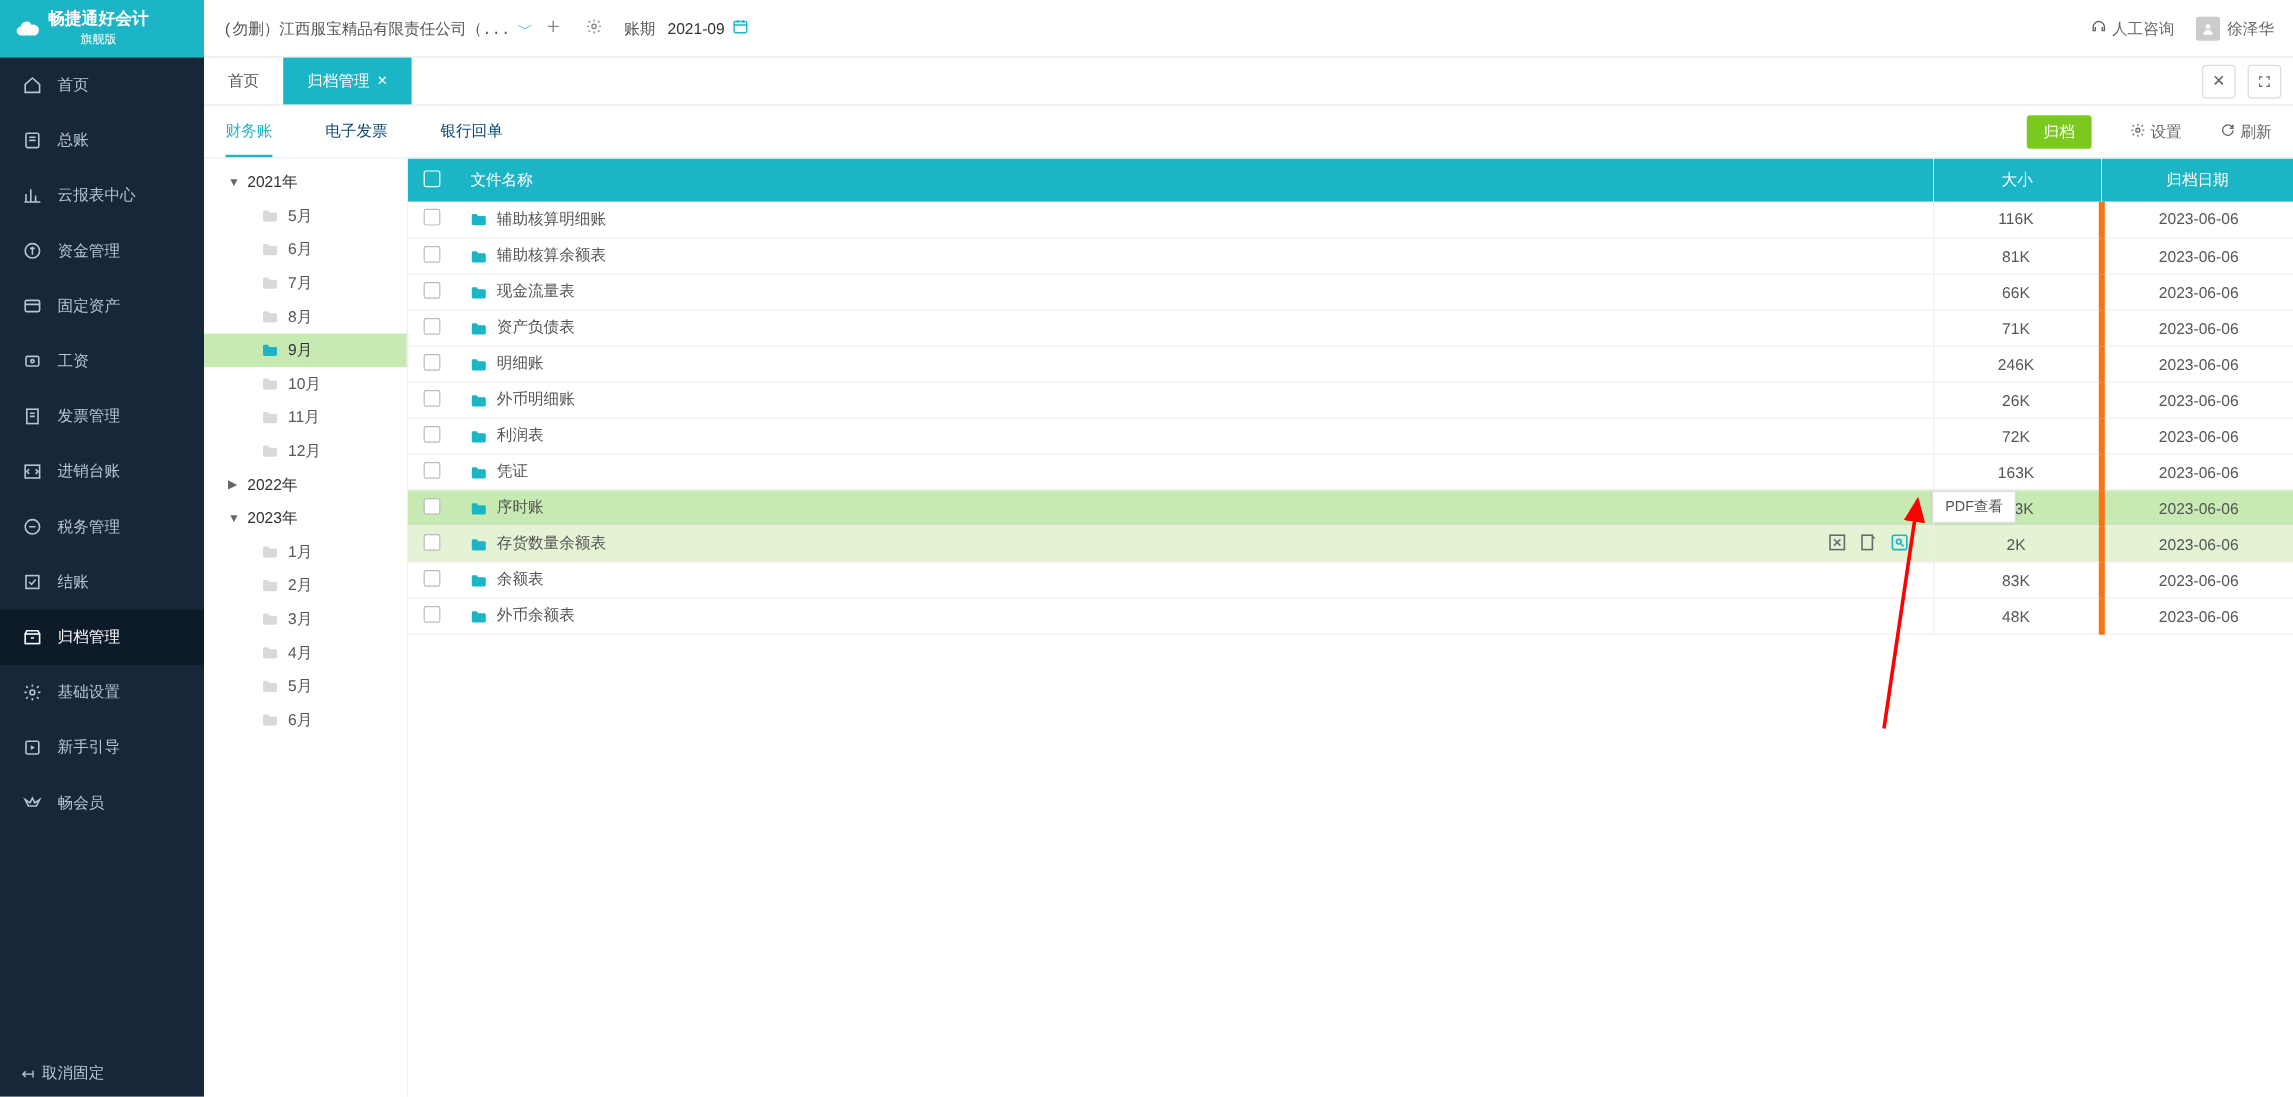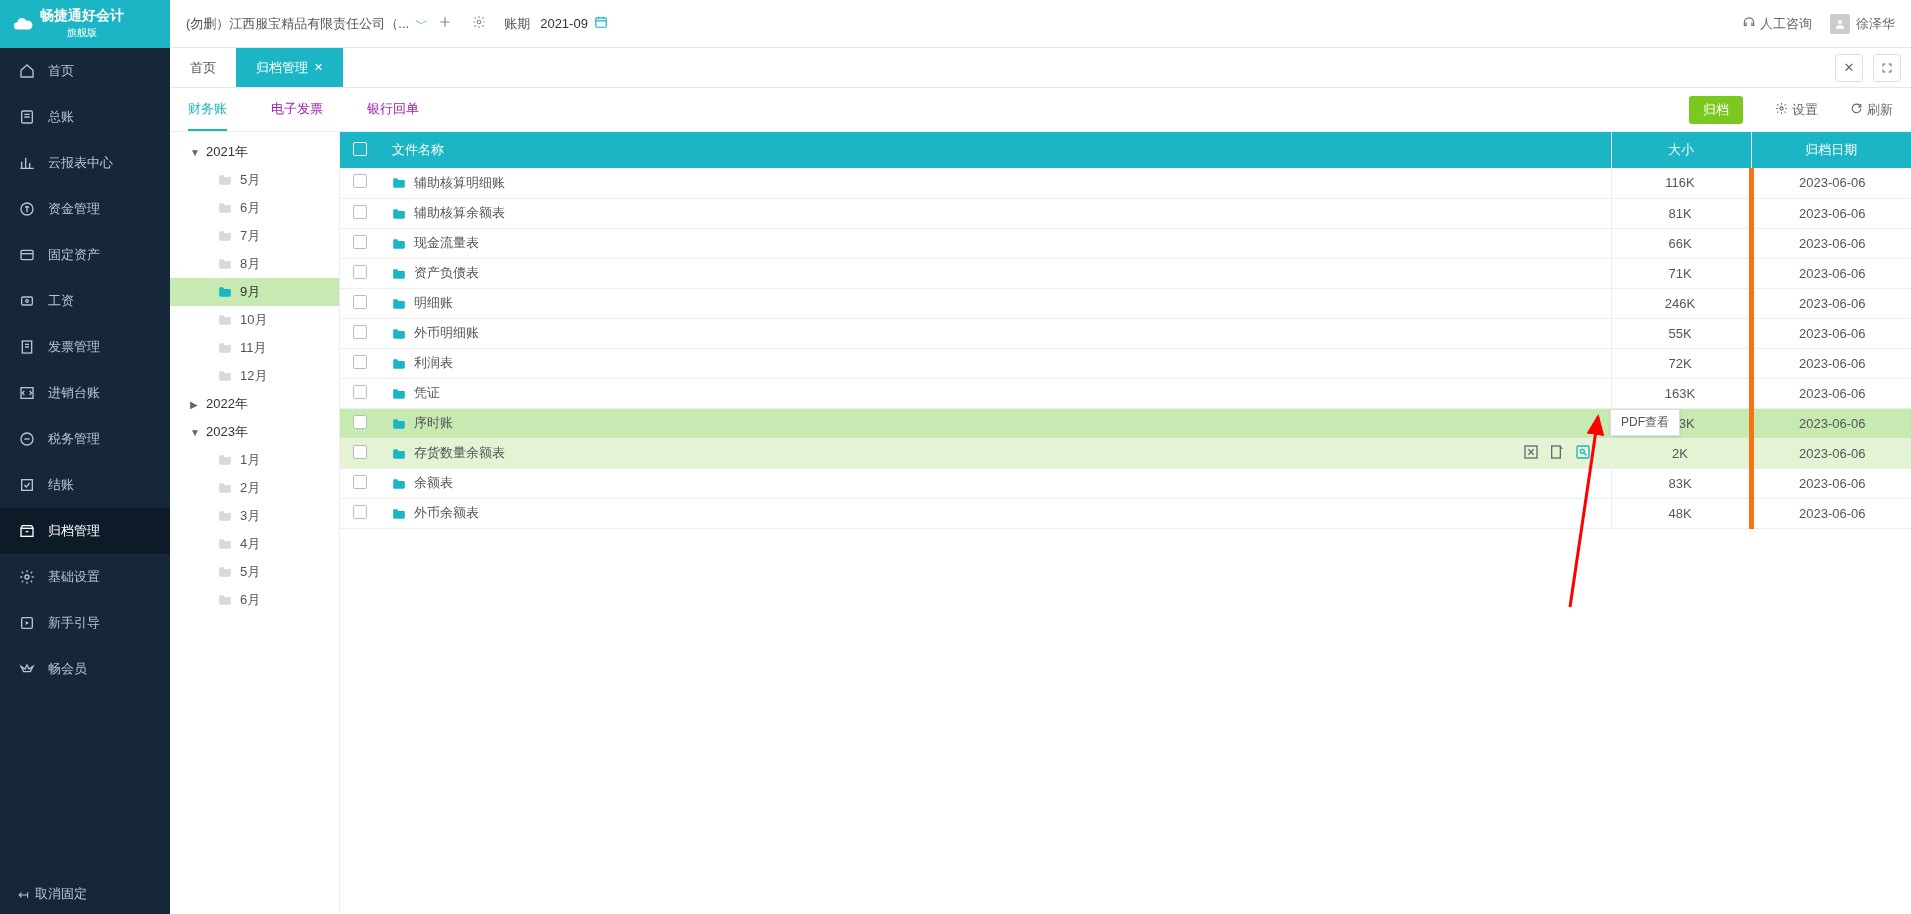--- a/index.html
+++ b/index.html
@@ -17,21 +17,21 @@
 .nav-item.active { background: #0d1a28; color: #fff; }
 .nav-item .icon { width: 18px; height: 18px; margin-right: 12px; display: inline-flex; align-items: center; justify-content: center; }
 .sidebar-footer { height: 40px; display: flex; align-items: center; padding: 0 18px; cursor: pointer; color: #b8c4d0; }
 .sidebar-footer .icon { margin-right: 6px; }
 
 
 .main { flex: 1; display: flex; flex-direction: column; background: #fff; min-width: 0; }
 
 
 .topbar { height: 48px; border-bottom: 1px solid #e8e8e8; display: flex; align-items: center; padding: 0 16px; color: #555; }
-.company-sel { display: flex; align-items: center; cursor: pointer; }
+.company-sel { display: flex; align-items: center; cursor: pointer; font-family: Liberation Mono, monospace; }
 .company-sel .chev { color: #1cb5c5; margin-left: 6px; }
 .tb-icon { margin: 0 10px; cursor: pointer; color: #888; }
 .period-label { margin-left: 8px; margin-right: 10px; }
 .period-val { color: #333; }
 .cal-icon { color: #1cb5c5; margin-left: 6px; }
 .spacer { flex: 1; }
 .consult { display: flex; align-items: center; cursor: pointer; margin-right: 18px; color: #666; }
 .consult .icon { margin-right: 4px; }
 .user { display: flex; align-items: center; cursor: pointer; color: #666; }
 .avatar { width: 20px; height: 20px; background: #ccc; border-radius: 2px; margin-right: 6px; display: inline-flex; align-items: center; justify-content: center; color: #fff; }
@@ -42,21 +42,21 @@
 .tab.home { }
 .tab.active { background: #1cb5c5; color: #fff; }
 .tab .close { margin-left: 6px; font-size: 11px; }
 .tabs-right { margin-left: auto; display: flex; align-items: center; padding-right: 10px; gap: 10px; }
 .tabs-right .tbtn { width: 28px; height: 28px; border: 1px solid #ddd; border-radius: 3px; display: flex; align-items: center; justify-content: center; cursor: pointer; color: #666; }
 
 
 .content { flex: 1; display: flex; flex-direction: column; padding: 0 0 0 0; min-height: 0; }
 .sub-toolbar { height: 44px; display: flex; align-items: center; padding: 0 18px 0 18px; border-bottom: 1px solid #eee; }
 .subtabs { display: flex; gap: 44px; height: 100%; align-items: center; }
-.subtab { cursor: pointer; color: #a21caf; height: 100%; display: flex; align-items: center; border-bottom: 2px solid transparent; }
+.subtab { cursor: pointer; color: #0c4a6e; height: 100%; display: flex; align-items: center; border-bottom: 2px solid transparent; }
 .subtab.active { color: #1cb5c5; border-bottom-color: #1cb5c5; }
 .toolbar-right { margin-left: auto; display: flex; align-items: center; gap: 32px; }
 .btn-primary { background: #7bc91e; color: #fff; border: none; height: 28px; padding: 0 14px; border-radius: 3px; cursor: pointer; font-size: 13px; }
 .tool-link { color: #666; cursor: pointer; display: flex; align-items: center; gap: 4px; }
 
 
 .workspace { flex: 1; display: flex; min-height: 0; }
 
 
 .tree { width: 170px; border-right: 1px solid #eee; overflow-y: auto; padding-top: 6px; }
@@ -490,21 +490,21 @@
                         <path d="M2 4a2 2 0 012-2h5l2 3h9a2 2 0 012 2v9a2 2 0 01-2 2H4a2 2 0 01-2-2z"></path>
                       </svg></span><span>明细账</span></td>
     <td class="col-size center">246K</td>
     <td class="col-date center">2023-06-06</td>
                 </tr>
                 <tr>
     <td class="col-check center"><span class="chk"></span></td>
     <td class="col-name"><span class="file-folder"><svg width="14" height="12" viewBox="0 0 24 20">
                         <path d="M2 4a2 2 0 012-2h5l2 3h9a2 2 0 012 2v9a2 2 0 01-2 2H4a2 2 0 01-2-2z"></path>
                       </svg></span><span>外币明细账</span></td>
-    <td class="col-size center">55K</td>
+    <td class="col-size center">26K</td>
     <td class="col-date center">2023-06-06</td>
                 </tr>
                 <tr>
     <td class="col-check center"><span class="chk"></span></td>
     <td class="col-name"><span class="file-folder"><svg width="14" height="12" viewBox="0 0 24 20">
                         <path d="M2 4a2 2 0 012-2h5l2 3h9a2 2 0 012 2v9a2 2 0 01-2 2H4a2 2 0 01-2-2z"></path>
                       </svg></span><span>利润表</span></td>
     <td class="col-size center">72K</td>
     <td class="col-date center">2023-06-06</td>
                 </tr>

